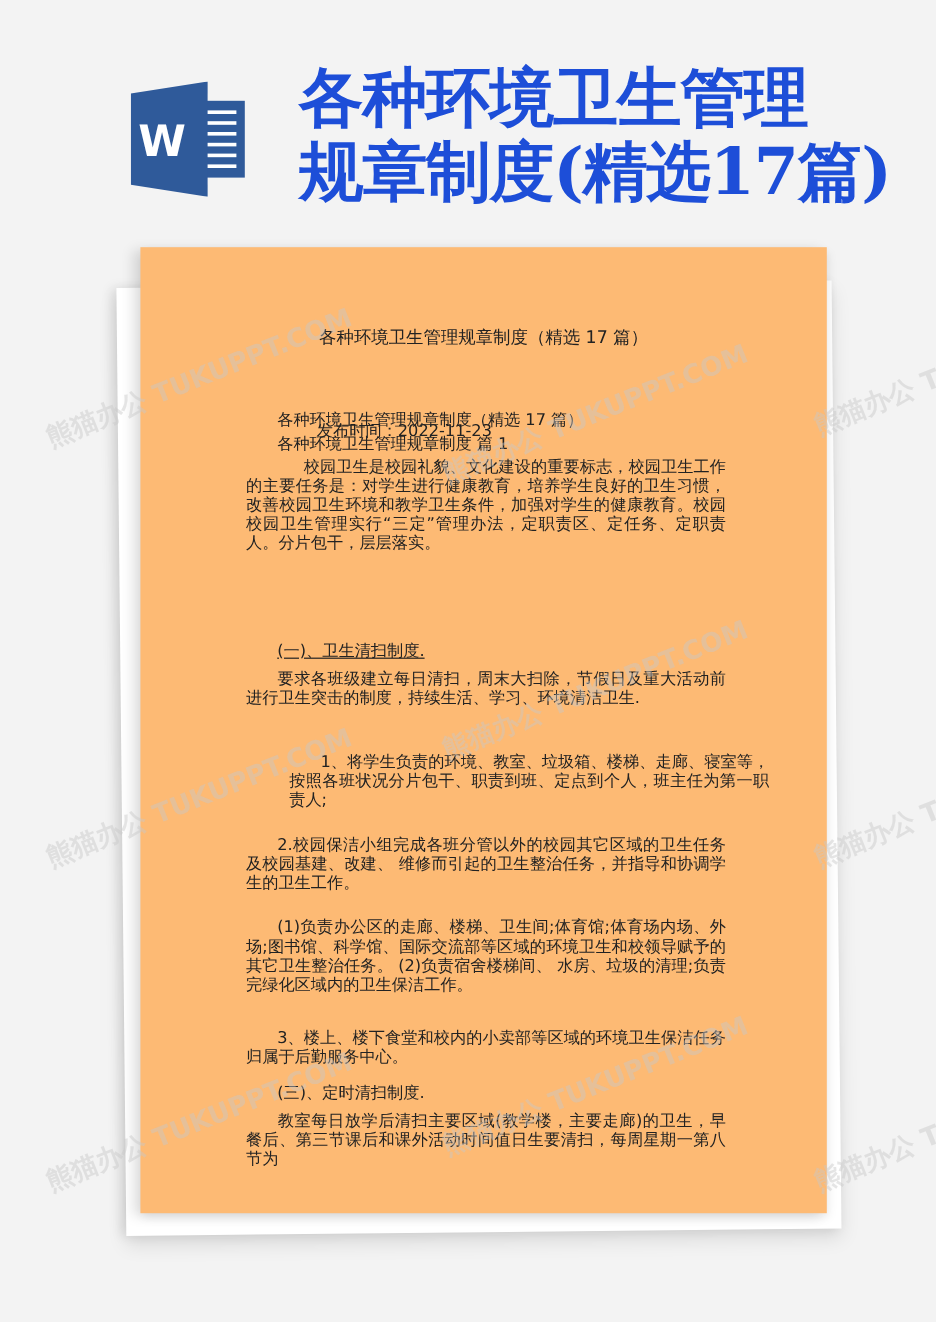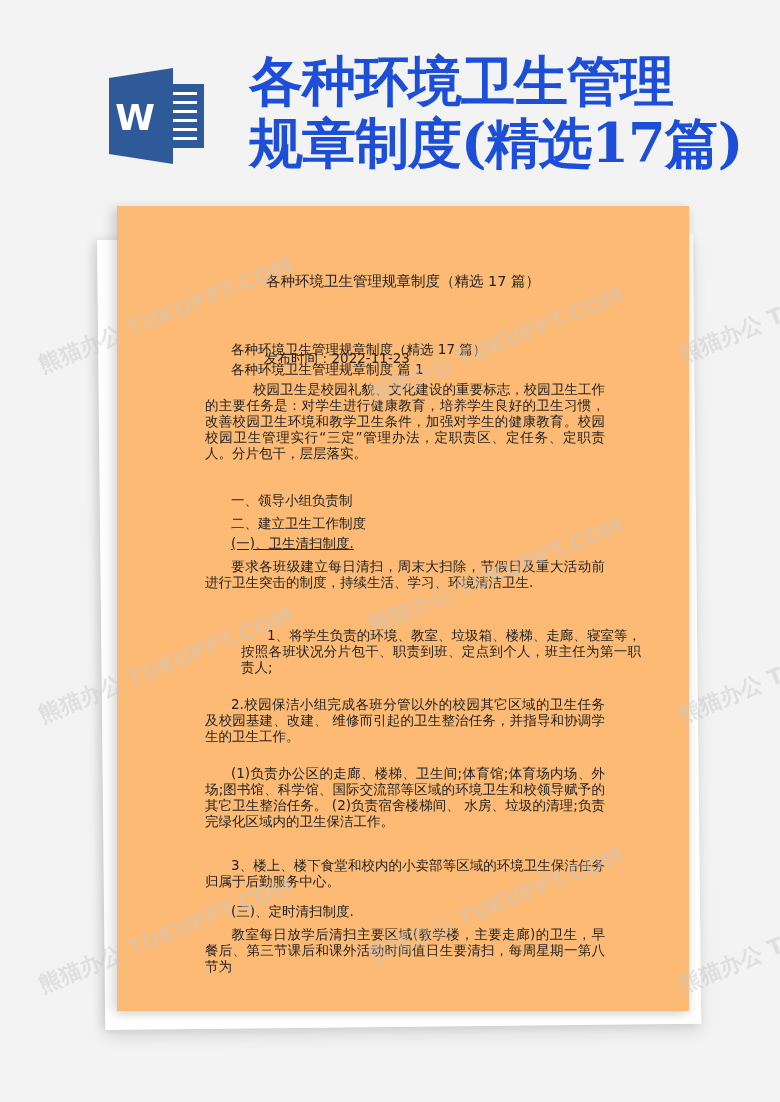--- a/index.html
+++ b/index.html
@@ -65,22 +65,20 @@
 <div class="page-back"></div>
 <div class="page-front">
   <div class="doc">
     <div class="line doc-title">各种环境卫生管理规章制度（精选 17 篇）</div>
     <div class="line" style="left:147px; top:112px;margin-top:32px;">发布时间：2022-11-23</div>
     <div class="line" style="left:114px; top:135px;">各种环境卫生管理规章制度（精选 17 篇）</div>
     <div class="line" style="left:114px; top:155px;">各种环境卫生管理规章制度  篇 1</div>
 
     <div class="para" style="top:175px;"><span class="ind"></span><span>校园卫生是校园礼貌、文化建设的重要标志，校园卫生工作的主要任务是：对学生进行健康教育，培养学生良好的卫生习惯，改善校园卫生环境和教学卫生条件，加强对学生的健康教育。校园校园卫生管理实行“三定”管理办法，定职责区、定任务、定职责人。分片包干，层层落实。</span></div>
 
-    <div class="para" style="top:286px;"><span class="ind2"></span><span>一、领导小组负责制</span></div>
-    <div class="para" style="top:309px;"><span class="ind2"></span><span>二、建立卫生工作制度</span></div>
     <div class="para" style="top:329px;text-decoration:underline;"><span class="ind2"></span><span>(一)、卫生清扫制度.</span></div>
     <div class="para" style="top:352px;"><span class="ind2"></span><span>要求各班级建立每日清扫，周末大扫除，节假日及重大活动前进行卫生突击的制度，持续生活、学习、环境清洁卫生.</span></div>
     <div class="para" style="top:421px;margin-left:36px;"><span class="ind2"></span><span>1、将学生负责的环境、教室、垃圾箱、楼梯、走廊、寝室等，按照各班状况分片包干、职责到班、定点到个人，班主任为第一职责人;</span></div>
     <div class="para" style="top:490px;"><span class="ind2"></span><span>2.校园保洁小组完成各班分管以外的校园其它区域的卫生任务及校园基建、改建、 维修而引起的卫生整治任务，并指导和协调学生的卫生工作。</span></div>
     <div class="para" style="top:559px;"><span class="ind2"></span><span>(1)负责办公区的走廊、楼梯、卫生间;体育馆;体育场内场、外场;图书馆、科学馆、国际交流部等区域的环境卫生和校领导赋予的其它卫生整治任务。 (2)负责宿舍楼梯间、 水房、垃圾的清理;负责完绿化区域内的卫生保洁工作。</span></div>
     <div class="para" style="top:651px;"><span class="ind2"></span><span>3、楼上、楼下食堂和校内的小卖部等区域的环境卫生保洁任务归属于后勤服务中心。</span></div>
     <div class="para" style="top:697px;"><span class="ind2"></span><span>(三)、定时清扫制度.</span></div>
     <div class="para" style="top:720px;"><span class="ind2"></span><span>教室每日放学后清扫主要区域(教学楼，主要走廊)的卫生，早餐后、第三节课后和课外活动时间值日生要清扫，每周星期一第八节为</span></div>
   </div>
 </div>

